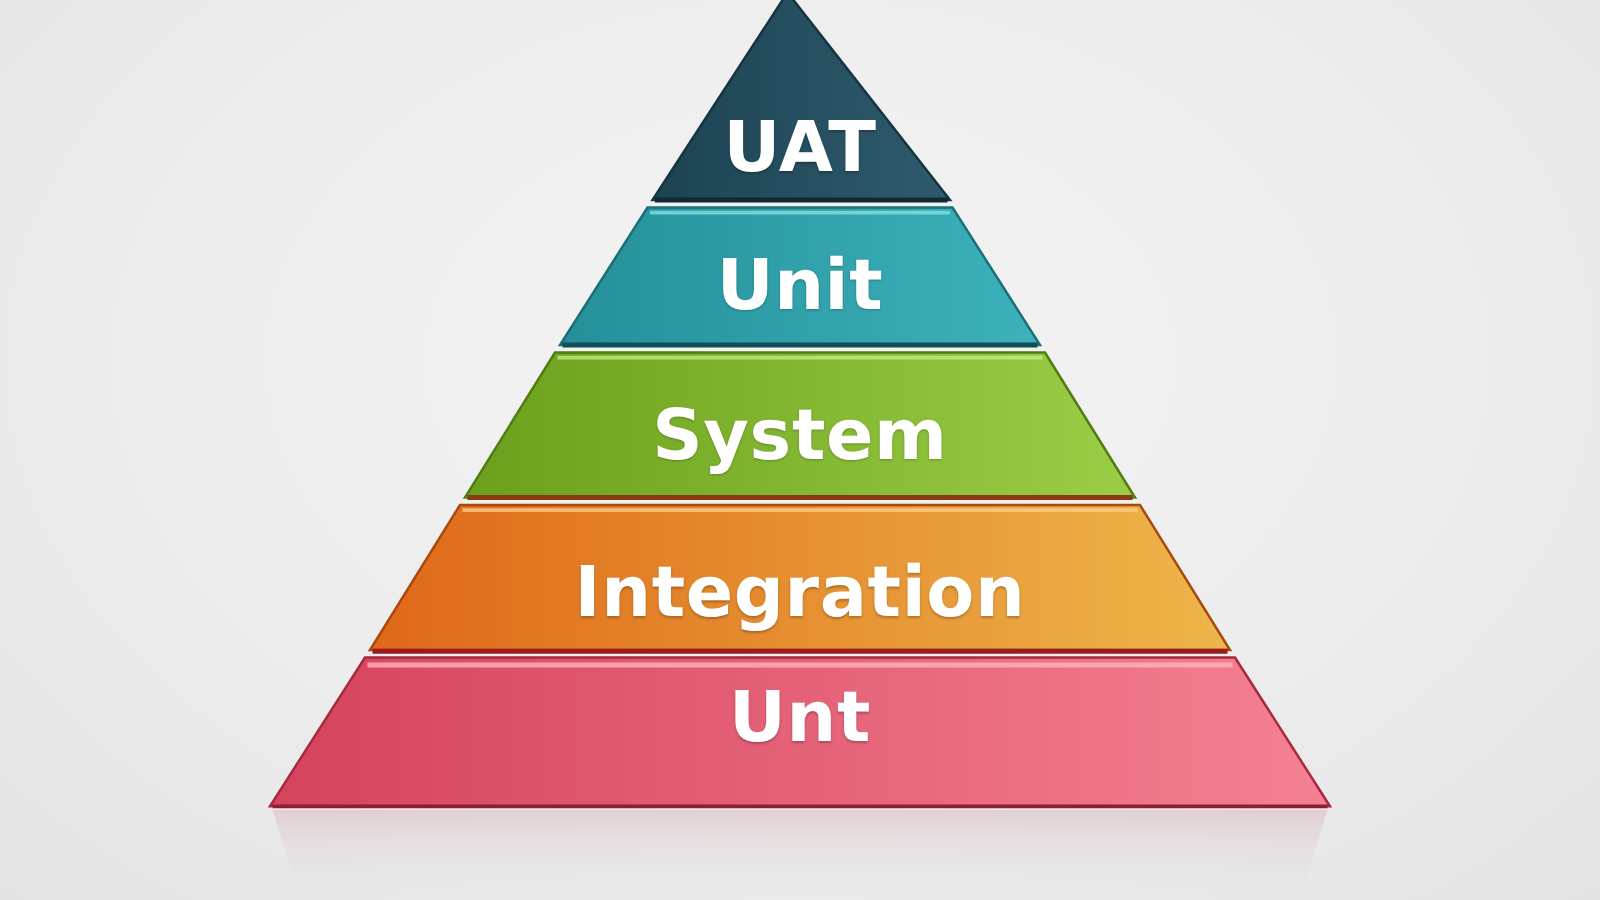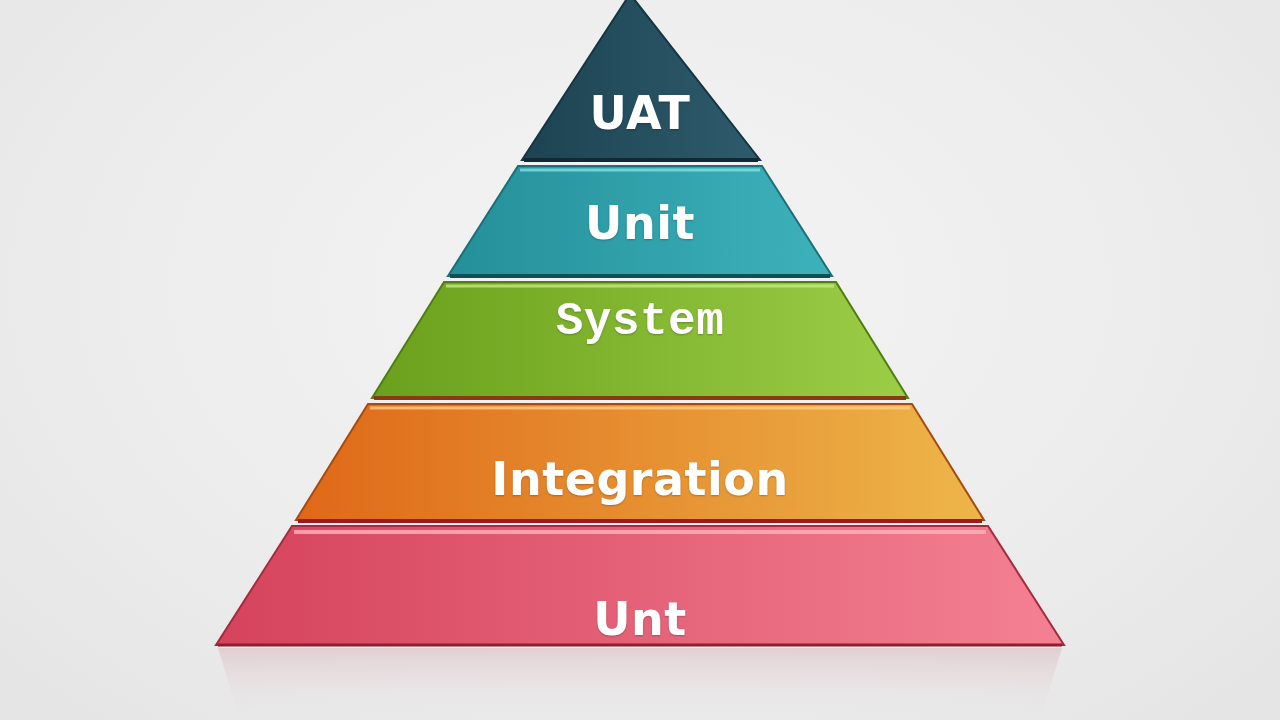--- a/index.html
+++ b/index.html
@@ -6,21 +6,21 @@
   body {
     width: 1280px; height: 720px; overflow: hidden;
     background: radial-gradient(ellipse at 50% 40%, #f4f4f4 0%, #ececec 60%, #e4e4e4 100%);
     font-family: "DejaVu Sans", sans-serif;
     position: relative;
   }
   .stage { position: absolute; left: 0; top: 0; width: 1280px; height: 720px; }
   svg { position: absolute; left: 0; top: 0; }
   .label {
     position: absolute; left: 0; width: 1280px; text-align: center;
-    color: #ffffff; font-weight: bold; font-size: 46px; letter-spacing: 0.5px;
+    color: #ffffff; font-weight: bold; font-size: 56px; letter-spacing: 0.5px;
     text-shadow: 0 1px 2px rgba(0,0,0,0.25);
   }
 </style>
 </head>
 <body>
 
 <div class="stage">
   <svg width="1280" height="720" viewBox="0 0 1280 720">
     <defs>
       <linearGradient id="g0" x1="0" x2="1" y1="0" y2="0">
@@ -76,16 +76,16 @@
 
     <g>
       <polygon points="292,526 988,526 1064,645 216,645" fill="url(#g4)" stroke="#a62a3e" stroke-width="2"></polygon>
       <line x1="294" y1="532" x2="986" y2="532" stroke="#ffb3be" stroke-width="4" opacity="0.8"></line>
       <line x1="218" y1="645" x2="1062" y2="645" stroke="#8e1f30" stroke-width="3"></line>
     </g>
   </svg>
 
   <div class="label" style="top:86px;">UAT</div>
   <div class="label" style="top:196px;text-align:center;">Unit</div>
-  <div class="label" style="top:296px;font-family:Liberation Mono, monospace;">System</div>
-  <div class="label" style="top:452px;">Integration</div>
-  <div class="label" style="top:592px;">Unt</div>
+  <div class="label" style="top:316px;">System</div>
+  <div class="label" style="top:442px;">Integration</div>
+  <div class="label" style="top:542px;">Unt</div>
 </div>
 
 </body></html>

